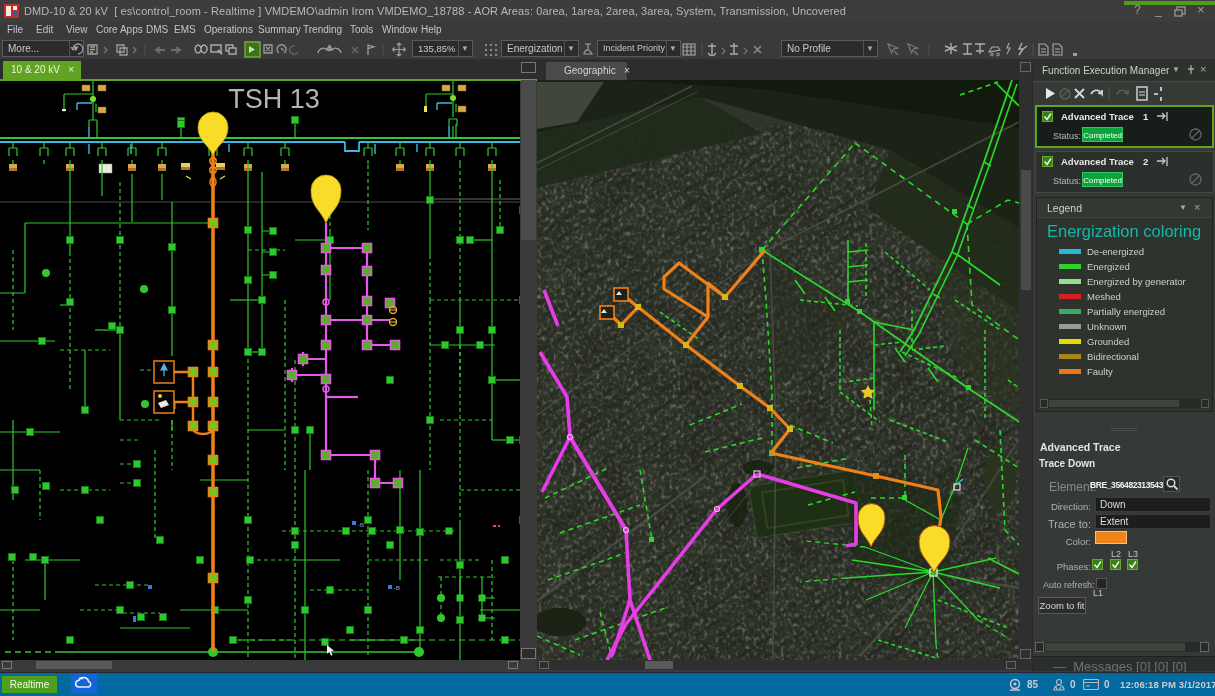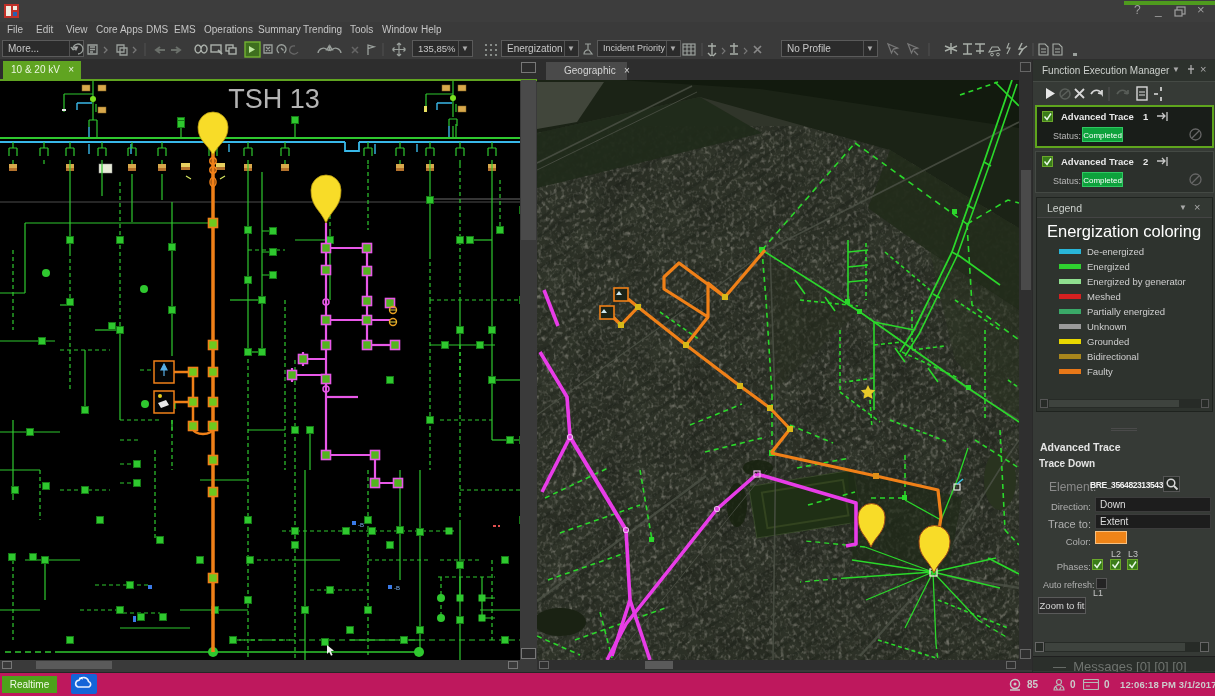--- a/index.html
+++ b/index.html
@@ -26,35 +26,36 @@
 #lcontent{position:absolute;left:0;top:81px;width:520px;height:579px;background:#000;}
 
 #gtabbar{position:absolute;left:537px;top:60px;width:483px;height:20px;background:#2d2d2d;}
 #gtab{position:absolute;left:546px;top:62px;width:81px;height:18px;background:#4a4a4a;color:#d5d5d5;
   font-size:10px;line-height:18px;padding-left:18px;}
 #gvscroll{position:absolute;left:1019px;top:60px;width:13px;height:610px;background:#2f2f2f;}
 #ghscroll{position:absolute;left:537px;top:660px;width:482px;height:10px;background:#2f2f2f;}
 
 #rpanel{position:absolute;left:1032px;top:60px;width:183px;height:612px;background:#363a36;border-left:1px solid #2a2a2a;}
 
-#statusbar{position:absolute;left:0;top:672px;width:1215px;height:24px;background:#be185d;border-top:1px solid #262626;}
+#statusbar{position:absolute;left:0;top:672px;width:1215px;height:24px;background:#0369a1;border-top:1px solid #262626;}
 #realtime{position:absolute;left:2px;top:3px;width:55px;height:17px;background:#4da11a;color:#f0f8e8;
   font-size:10px;text-align:center;line-height:17px;}
 #blueic{position:absolute;left:71px;top:1px;width:26px;height:20px;background:#1464d8;border-radius:2px;}
 .stxt{position:absolute;top:6px;font-size:10px;color:#cccccc;white-space:nowrap;font-weight:bold;}
 </style>
 </head>
 <body>
 <div id="titlebar">
   <svg class="abs" style="left:4px;top:4px" width="15" height="14">
       <rect x="0" y="0" width="15" height="14" fill="#c03028"></rect>
       <rect x="2" y="2" width="5" height="10" fill="#f0ece0"></rect>
       <rect x="9" y="2" width="4" height="4" fill="#f0ece0"></rect>
       <rect x="9" y="8" width="4" height="4" fill="#2860b0"></rect>
     </svg>
+  <div id="titletext">DMD-10 &amp; 20 kV&nbsp; [ es\control_room - Realtime ] VMDEMO\admin Irom VMDEMO_18788 - AOR Areas: 0area, 1area, 2area, 3area, System, Transmission, Uncovered</div>
   <div id="greentop"></div>
   <div class="winbtn" style="left:1134px;">?</div>
   <div class="winbtn" style="left:1155px;">_</div>
   <svg class="abs" style="left:1174px;top:6px" width="12" height="11">
       <rect x="3" y="1" width="8" height="7" fill="none" stroke="#9f9f9f" stroke-width="1.2"></rect>
       <rect x="1" y="4" width="7" height="6" fill="#3d3d3d" stroke="#9f9f9f" stroke-width="1.2"></rect>
     </svg>
   <div class="winbtn" style="left:1197px;font-size:13px;top:2px;">×</div>
 </div>
 <div id="menubar">
@@ -797,21 +798,21 @@
         <path d="M3,10 l7,-7" stroke="#666" stroke-width="1.3"></path>
       </svg>
   </div>
 
   <div class="abs" style="left:3px;top:137px;width:177px;height:215px;background:#2e332e;border:1px solid #1f231f;padding-left:35px;">
     <div class="abs" style="left:0;top:0;width:175px;height:20px;background:#333833;border-bottom:1px solid #444;">
       <div class="abs" style="left:10px;top:4px;font-size:10.5px;color:#cdd1cd;">Legend</div>
       <div class="abs" style="left:142px;top:5px;font-size:8px;color:#aaa;">▼</div>
       <div class="abs" style="left:157px;top:3px;font-size:11px;color:#aaa;">×</div>
     </div>
-    <div class="abs" style="left:10px;top:24px;font-size:16.5px;color:#ffffff;">Energization coloring</div>
+    <div class="abs" style="left:10px;top:24px;font-size:16.5px;color:#14b8a6;">Energization coloring</div>
     <svg class="abs" style="left:0;top:47px" width="177" height="140">
       <g>
       <rect x="22" y="4" width="22" height="5" fill="#29b6d8"></rect>
       <rect x="22" y="19" width="22" height="5" fill="#2fd12f"></rect>
       <rect x="22" y="34" width="22" height="5" fill="#90e090"></rect>
       <rect x="22" y="49" width="22" height="5" fill="#d42020"></rect>
       <rect x="22" y="64" width="22" height="5" fill="#3aa968"></rect>
       <rect x="22" y="79" width="22" height="5" fill="#9a9a9a"></rect>
       <rect x="22" y="94" width="22" height="5" fill="#e8d800"></rect>
       <rect x="22" y="109" width="22" height="5" fill="#a8861c"></rect>

